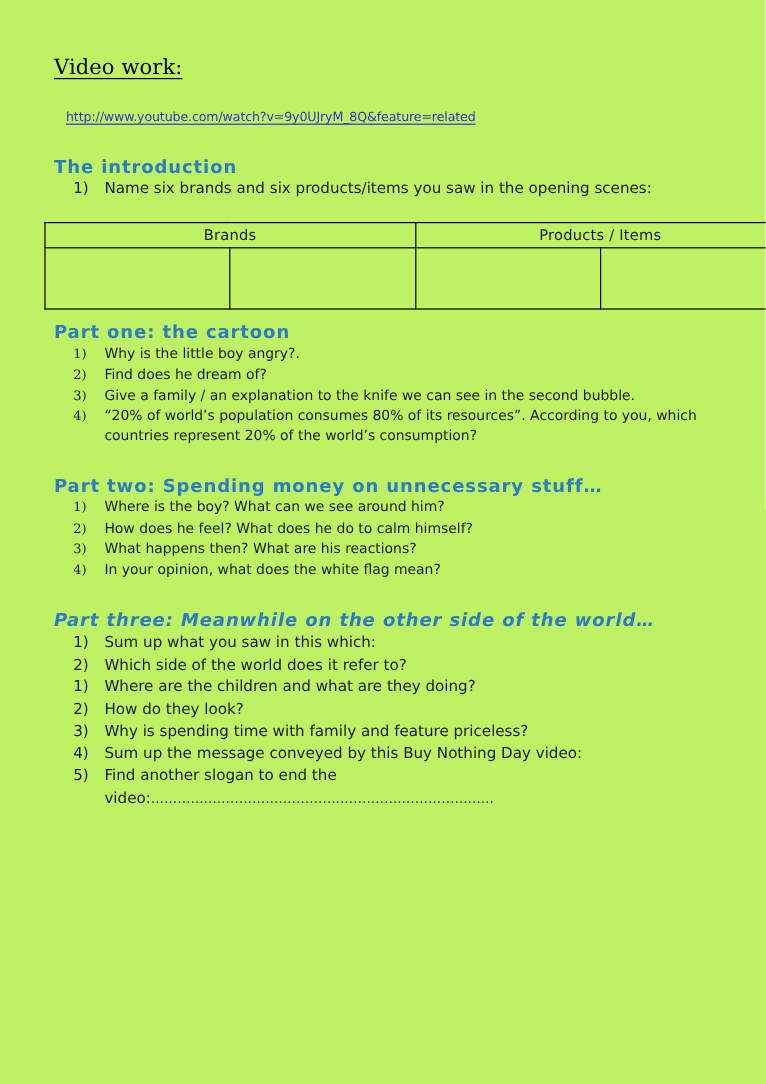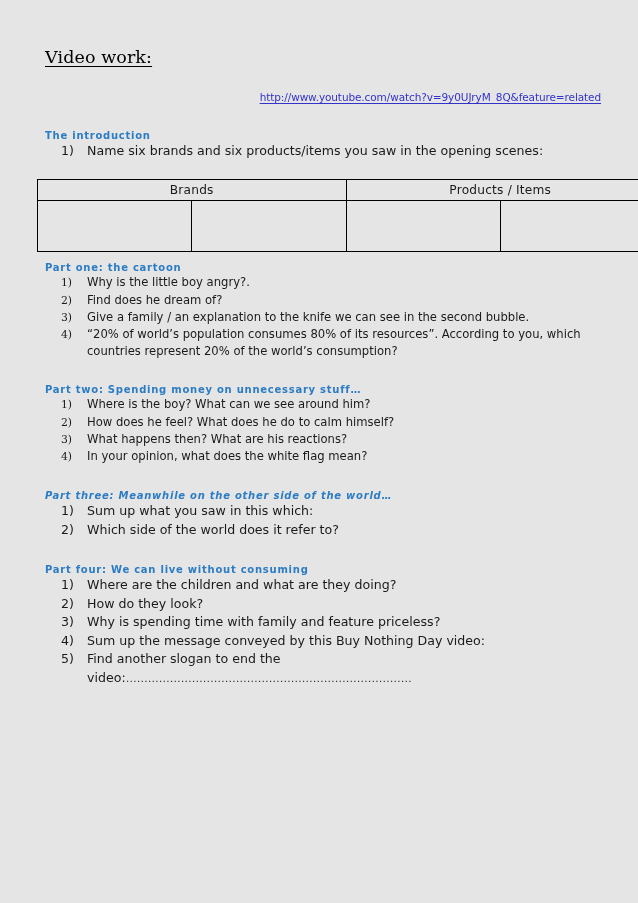--- a/index.html
+++ b/index.html
@@ -14,21 +14,21 @@
     font-family: "DejaVu Sans", sans-serif;
     color: #1a1a1a;
     overflow: hidden;
   }
 
   .page {
     position: absolute;
     left: 0; top: 0;
     width: 638px;
     height: 903px;
-    background: #e5e5e5;
+    background: #bef264;
   }
 
   .content {
     position: absolute;
     left: 37px;
     top: 47px;
     width: 564px;
   }
 
   
@@ -42,37 +42,37 @@
     text-underline-offset: 3px;
     margin: 0 0 0 8px;
     padding: 0;
     line-height: 1.25;
     display: inline-block;
   }
 
   
   .link-row {
     margin-top: 17px;
-    text-align: right;
+    text-align: left;
     padding-left: 18px;
   }
   .doc-link {
     font-family: "DejaVu Sans", sans-serif;
     font-size: 10.5px;
     color: #3333cc;
     text-decoration: underline;
     text-underline-offset: 2px;
     letter-spacing: -0.1px;
     white-space: nowrap;
   }
 
   
   .section-heading {
     font-family: "DejaVu Sans", sans-serif;
-    font-size: 10px;
+    font-size: 15px;
     font-weight: 700;
     color: #2b7cc4;
     letter-spacing: 0.75px;
     margin: 0;
     padding: 0;
     line-height: 1.2;
   }
 
   .h-intro   { margin-top: 25px; margin-left: 8px; }
   .h-part1   { margin-top: 10px; margin-left: 8px; }
@@ -260,21 +260,20 @@
       <li>
         <span class="num">1)</span>
         <span class="txt">Sum up what you saw in this which:</span>
       </li>
       <li>
         <span class="num">2)</span>
         <span class="txt">Which side of the world does it refer to?</span>
       </li>
     </ol>
 
-    <div class="section-heading h-part4">Part four: We can live without consuming</div>
 
     <ol class="qlist qlist-lg list-p4">
       <li>
         <span class="num">1)</span>
         <span class="txt">Where are the children and what are they doing?</span>
       </li>
       <li>
         <span class="num">2)</span>
         <span class="txt">How do they look?</span>
       </li>

